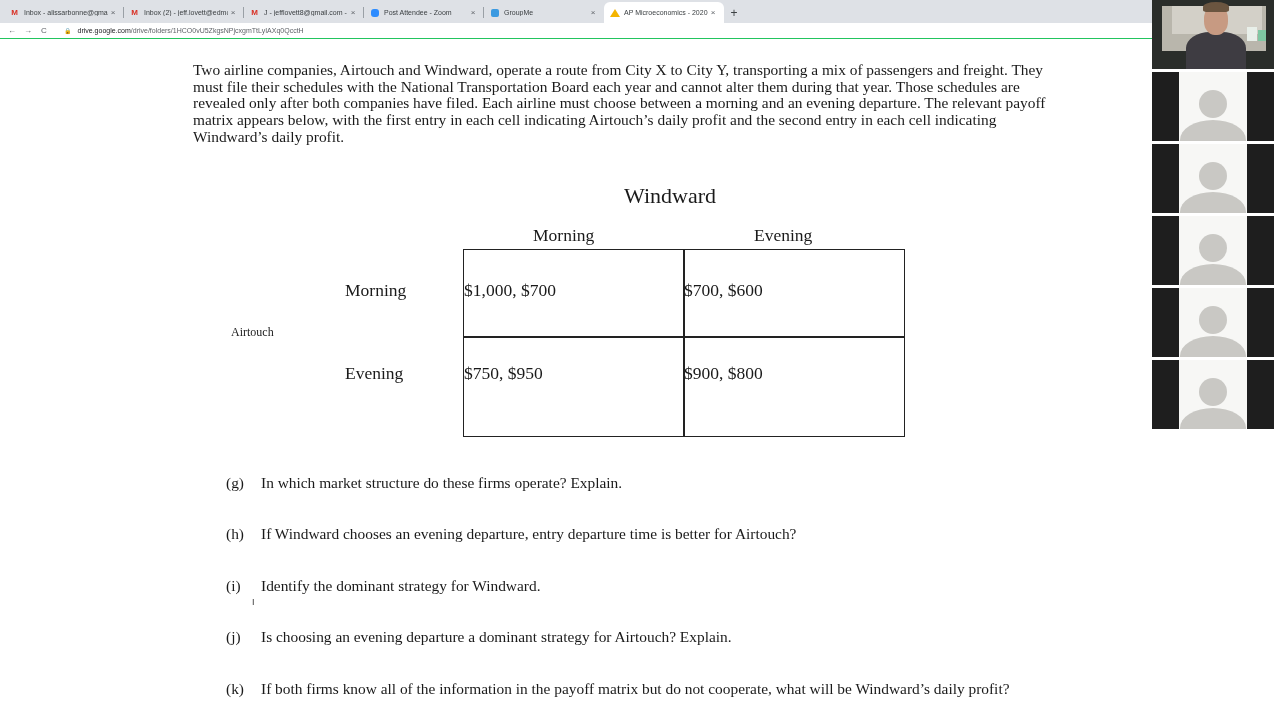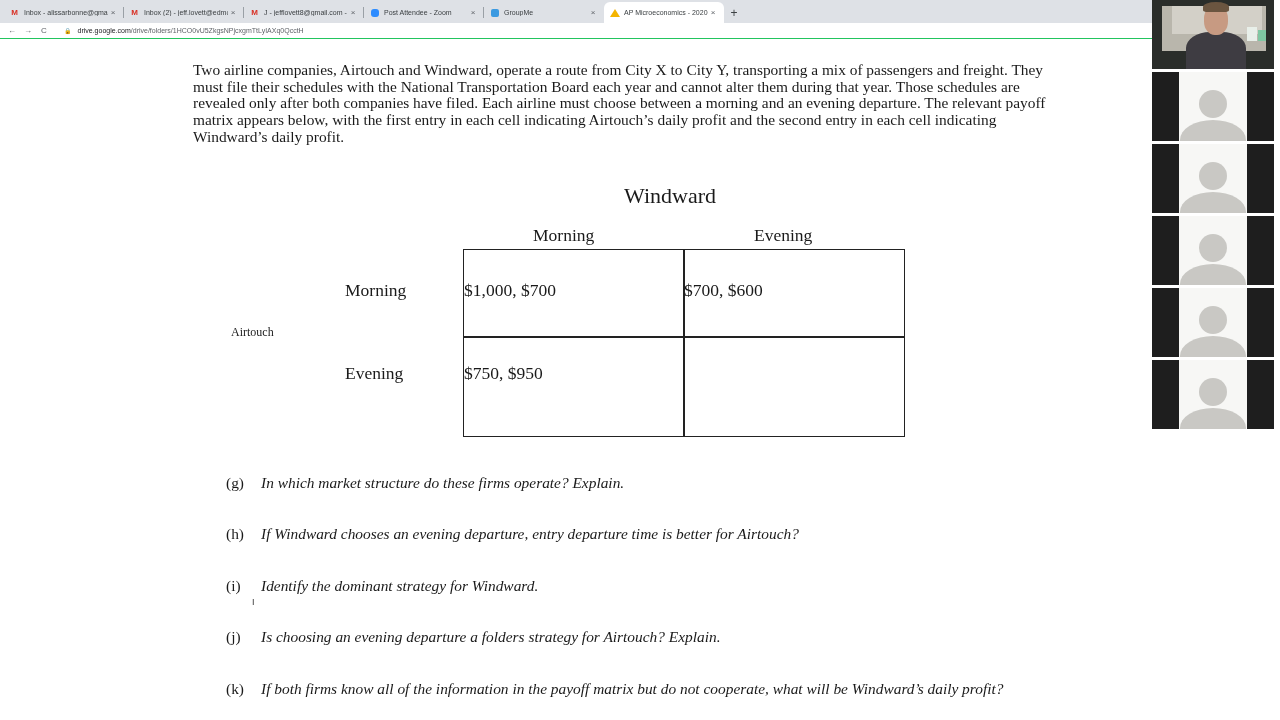--- a/index.html
+++ b/index.html
@@ -28,21 +28,21 @@
   .windward-label { position: absolute; left: 624px; top: 144px; font-size: 22px; }
   .col-label { position: absolute; top: 186px; font-size: 17.5px; }
   .row-label { position: absolute; left: 345px; font-size: 17.5px; }
   .airtouch-label { position: absolute; left: 231px; top: 286px; font-size: 12px; }
   .matrix { position: absolute; left: 463px; top: 210px; width: 442px; height: 188px; border: 1.5px solid #222; }
   .matrix .vline { position: absolute; left: 219px; top: 0; width: 1.5px; height: 100%; background: #222; }
   .matrix .hline { position: absolute; left: 0; top: 86px; width: 100%; height: 1.5px; background: #222; }
   .cell { position: absolute; font-size: 17.5px; width: 219px; text-align: left; }
   .q { position: absolute; left: 226px; font-size: 15.4px; line-height: 18px; display: flex; }
   .q .qlabel { width: 35px; flex: none; }
-  .q .qtext { width: 790px; font-style: italic; }
+  .q .qtext { width: 790px; }
   .cursor { position: absolute; left: 252px; top: 597px; font-size: 9px; color: #333; }
   .participants { position: absolute; left: 1152px; top: 0; width: 128px; height: 720px; background: #ffffff; }
   .video-main { position: absolute; left: 1152px; top: 0; width: 122px; height: 69px; background: #2a2d2a; overflow: hidden; }
   .video-main .shelf { position: absolute; left: 10px; top: 6px; width: 104px; height: 45px; background: #b9b6ac; }
   .video-main .wall { position: absolute; left: 20px; top: 6px; width: 90px; height: 28px; background: #d3d0c8; }
   .video-main .head { position: absolute; left: 52px; top: 5px; width: 24px; height: 30px; background: #c79a82; border-radius: 45%; }
   .video-main .hair { position: absolute; left: 51px; top: 2px; width: 26px; height: 10px; background: #6b5540; border-radius: 50% 50% 20% 20%; }
   .video-main .body { position: absolute; left: 34px; top: 32px; width: 60px; height: 40px; background: #3e3c42; border-radius: 40% 40% 0 0; }
   .video-main .jar1 { position: absolute; left: 95px; top: 27px; width: 10px; height: 14px; background: #e8efe9; }
   .video-main .jar2 { position: absolute; left: 106px; top: 30px; width: 8px; height: 11px; background: #7fc7a2; }
@@ -118,37 +118,38 @@
   <div class="airtouch-label">Airtouch</div>
   <div class="row-label" style="top:241px;">Morning</div>
   <div class="row-label" style="top:324px;">Evening</div>
 
   <div class="matrix">
     <div class="vline"></div>
     <div class="hline"></div>
     <div class="cell" style="left:0;top:30px;">$1,000, $700</div>
     <div class="cell" style="left:220px;top:30px;">$700, $600</div>
     <div class="cell" style="left:0;top:113px;">$750, $950</div>
+    <div class="cell" style="left:220px;top:113px;">$900, $800</div>
   </div>
 
   <div class="q" style="top:435px;">
     <span class="qlabel">(g)</span>
     <span class="qtext">In which market structure do these firms operate? Explain.</span>
   </div>
   <div class="q" style="top:486px;">
     <span class="qlabel">(h)</span>
     <span class="qtext">If Windward chooses an evening departure, entry departure time is better for Airtouch?</span>
   </div>
   <div class="q" style="top:538px;">
     <span class="qlabel">(i)</span>
     <span class="qtext">Identify the dominant strategy for Windward.</span>
   </div>
   <div class="q" style="top:589px;">
     <span class="qlabel">(j)</span>
-    <span class="qtext">Is choosing an evening departure a folders strategy for Airtouch? Explain.</span>
+    <span class="qtext">Is choosing an evening departure a dominant strategy for Airtouch? Explain.</span>
   </div>
   <div class="q" style="top:641px;">
     <span class="qlabel">(k)</span>
     <span class="qtext">If both firms know all of the information in the payoff matrix but do not cooperate, what will be Windward’s daily profit?</span>
   </div>
 </div>
 <div class="cursor">I</div>
 
 <div class="participants"></div>
 <div class="video-main">

